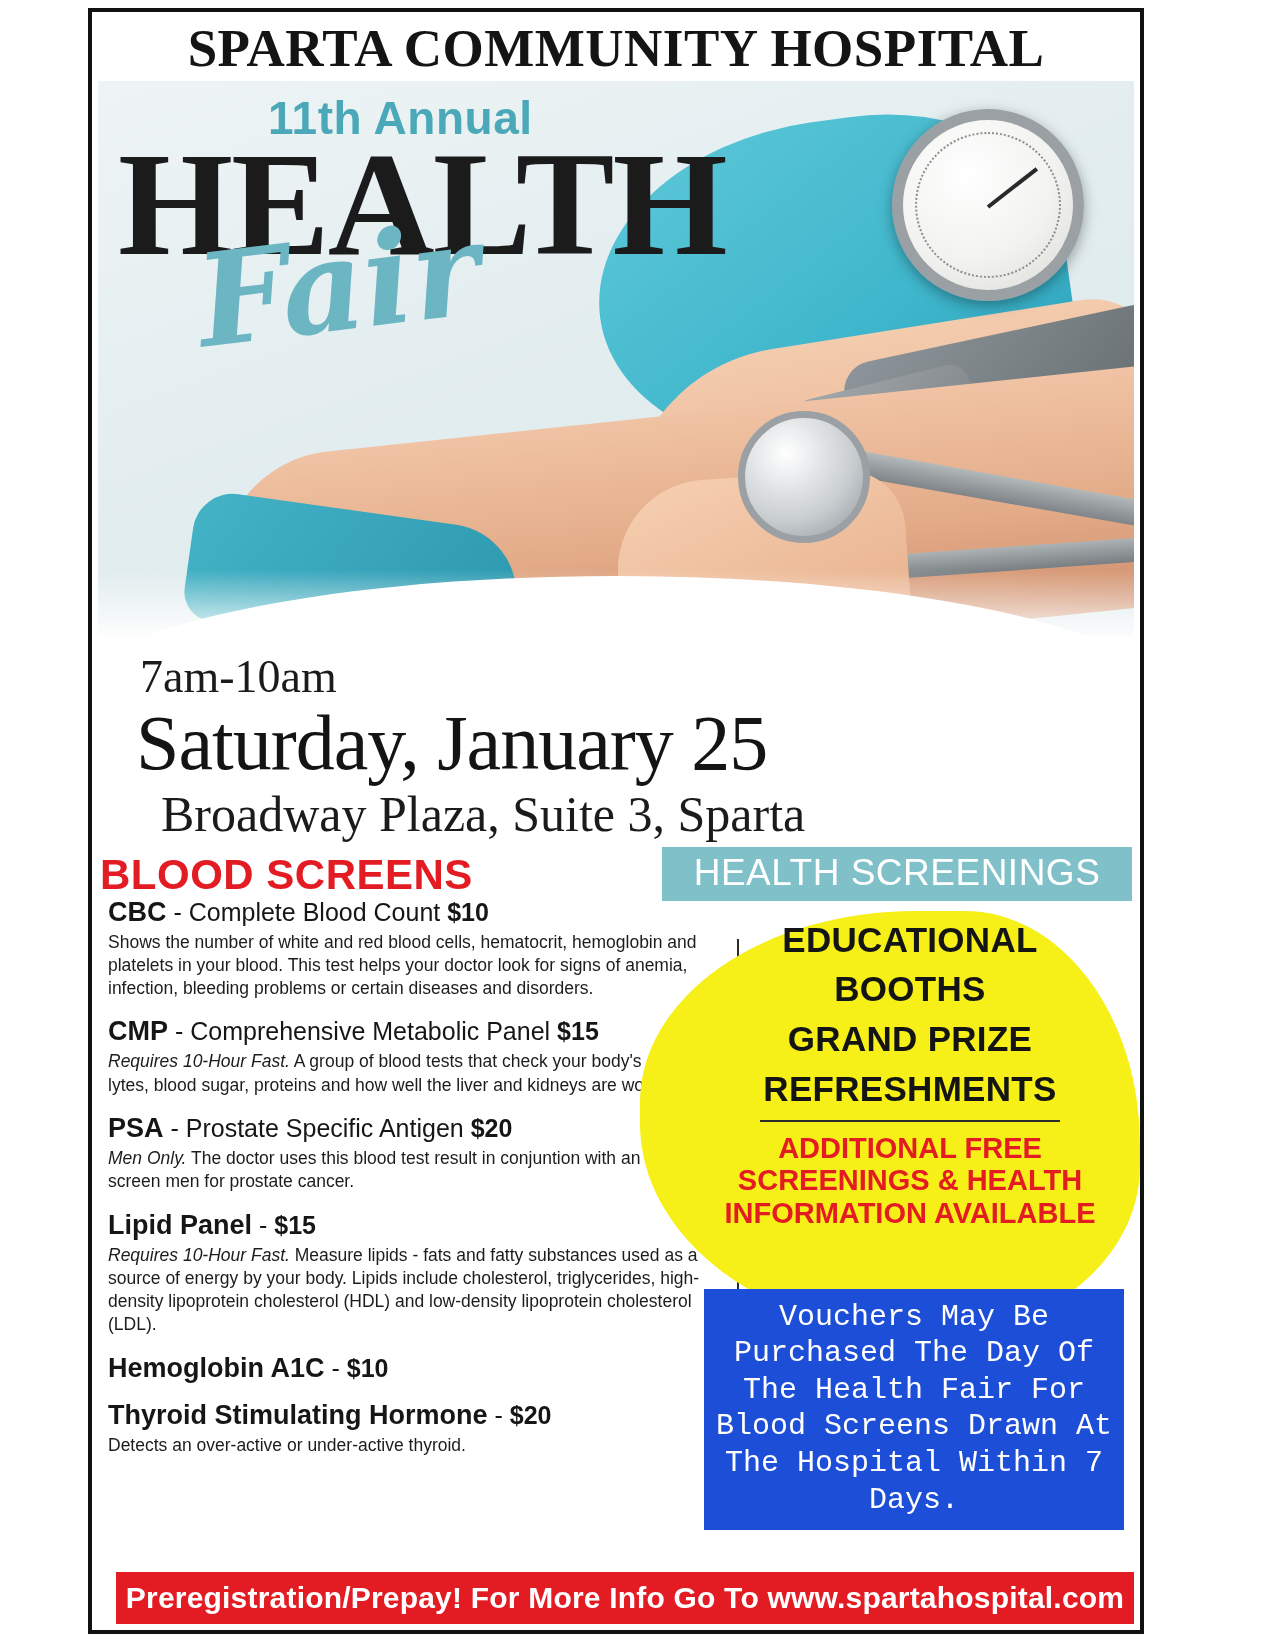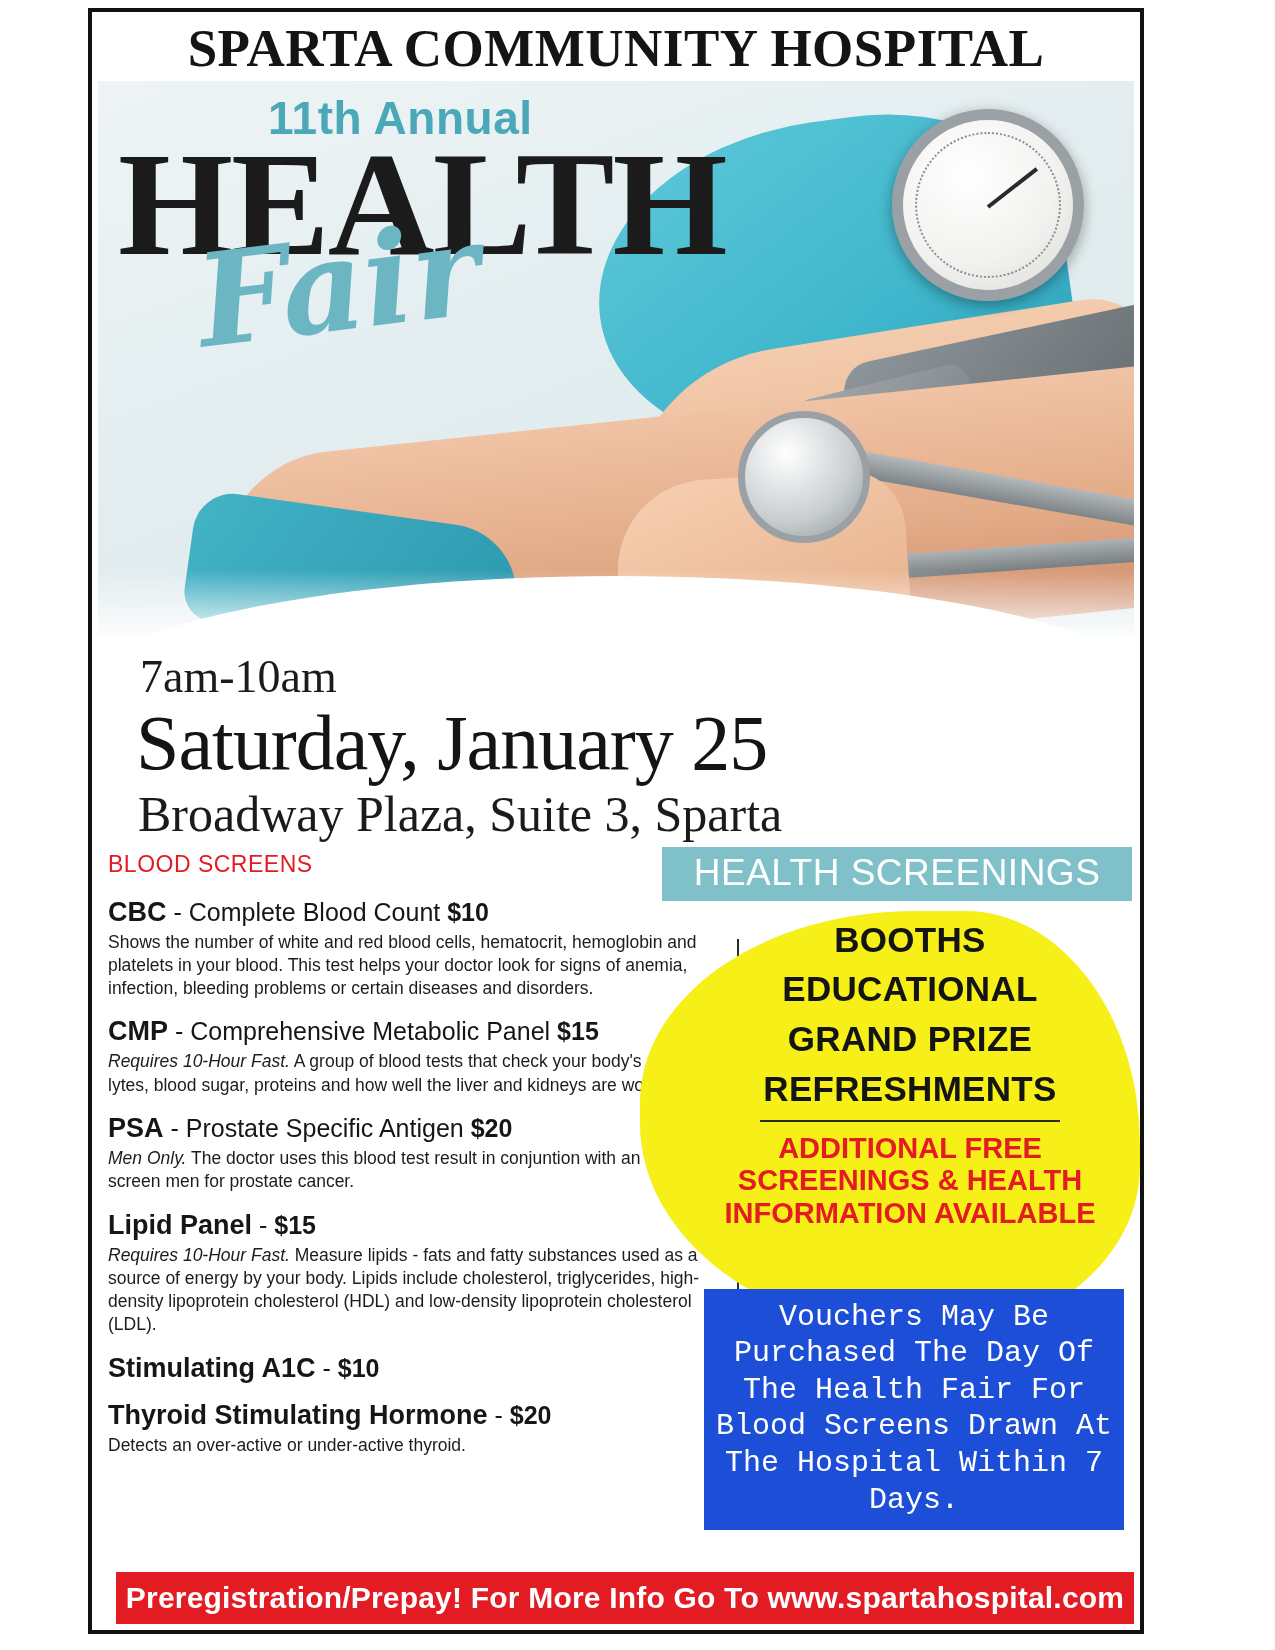--- a/index.html
+++ b/index.html
@@ -242,36 +242,36 @@
     font-size: 78px;
     color: #141414;
     line-height: 1.02;
     margin-left: 18px;
     letter-spacing: -1px;
   }
   .place {
     font-family: "Liberation Serif", serif;
     font-size: 50px;
     color: #1b1b1b;
-    margin-left: 20px;
+    margin-left: 43px;
     margin-top: 2px;
   }
 
   
   .body-wrap {
     position: relative;
     margin-top: 8px;
     height: 610px;
   }
   .blood-title {
     font-family: "Liberation Sans", sans-serif;
-    font-weight: normal;
-    font-size: 23px;
+    font-weight: bold;
+    font-size: 42px;
     color: #e31b23;
-    margin-left: 16px;
+    margin-left: 8px;
     letter-spacing: 0.5px;
   }
   .left-col {
     position: absolute;
     left: 16px;
     top: 46px;
     width: 610px;
   }
   .test {
     margin-bottom: 16px;
@@ -480,21 +480,21 @@
           <span class="price">$15</span>
         </div>
         <div class="test-desc">
           <i>Requires 10-Hour Fast.</i>
           <span>Measure lipids - fats and fatty substances used as a source of energy by your body. Lipids include cholesterol, triglycerides, high-density lipoprotein cholesterol (HDL) and low-density lipoprotein cholesterol (LDL).</span>
         </div>
       </div>
 
       <div class="test">
         <div class="test-head">
-          <b>Stimulating A1C</b>
+          <b>Hemoglobin A1C</b>
           <span>-</span>
           <span class="price">$10</span>
         </div>
       </div>
 
       <div class="test">
         <div class="test-head">
           <b>Thyroid Stimulating Hormone</b>
           <span>-</span>
           <span class="price">$20</span>
@@ -507,22 +507,22 @@
 
     </div>
 
     <div class="divider-v"></div>
 
     <div class="yellow-blob"></div>
 
     <div class="hs-banner">HEALTH SCREENINGS</div>
 
     <div class="right-col">
+      <div class="rc-line">EDUCATIONAL</div>
       <div class="rc-line">BOOTHS</div>
-      <div class="rc-line">EDUCATIONAL</div>
       <div class="rc-line">GRAND PRIZE</div>
       <div class="rc-line">REFRESHMENTS</div>
       <div class="rc-rule"></div>
       <div class="rc-red">ADDITIONAL FREE SCREENINGS &amp; HEALTH INFORMATION AVAILABLE</div>
     </div>
 
     <div class="voucher">Vouchers May Be Purchased The Day Of The Health Fair For Blood Screens Drawn At The Hospital Within 7 Days.</div>
 
   </div>
 

